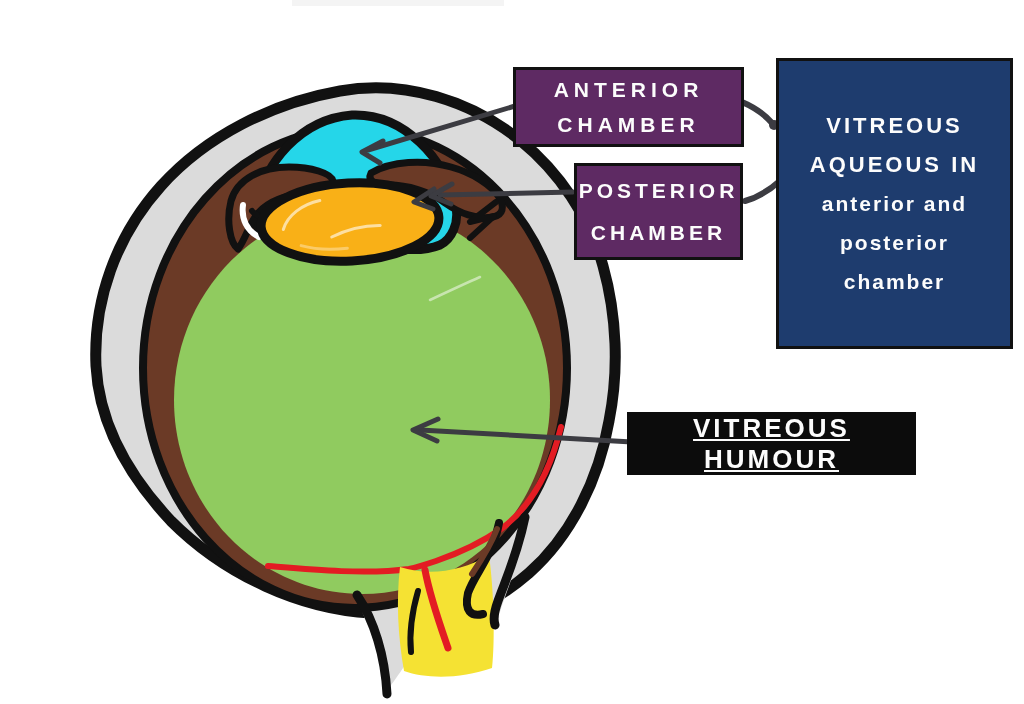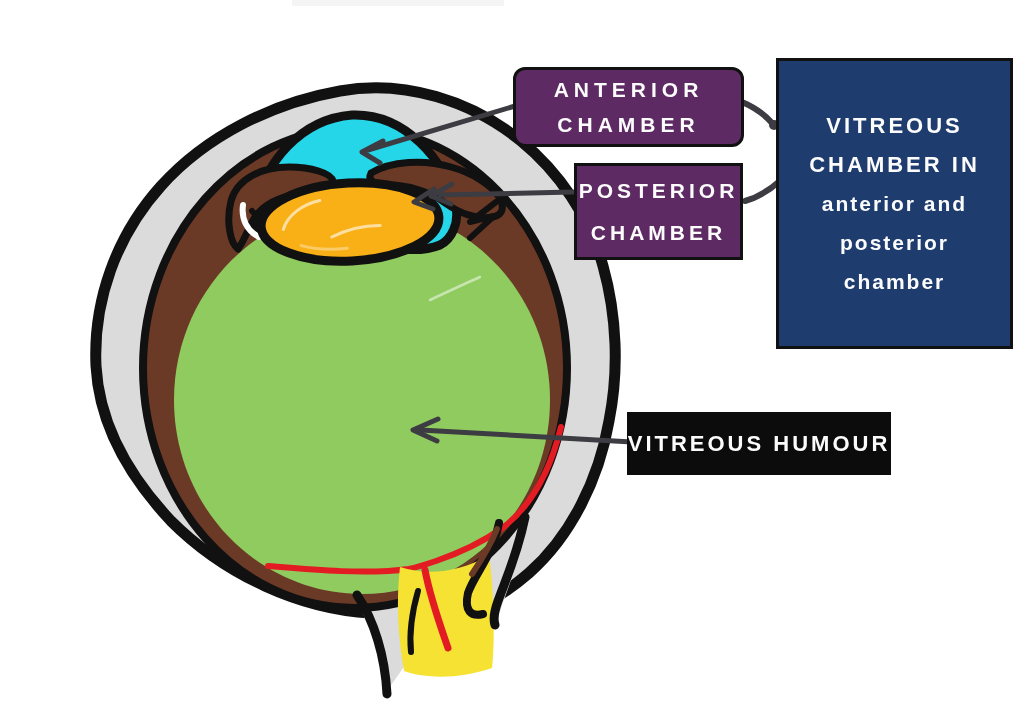--- a/index.html
+++ b/index.html
@@ -8,25 +8,25 @@
     background:#ffffff; font-family:"Liberation Sans", sans-serif;
   }
   #stage svg { position:absolute; left:0; top:0; }
   .label-box {
     position:absolute; box-sizing:border-box;
     border:3px solid #0f0f0f;
     display:flex; flex-direction:column; justify-content:center; align-items:center;
     color:#fcfcfc; font-weight:700; text-align:center;
     font-family:"Liberation Sans", sans-serif;
   }
-  #anterior-box  { left:513px; top:67px;  width:231px; height:80px;  font-size:21px; letter-spacing:5px; line-height:35px;border-radius:12px; }
+  #anterior-box  { left:513px; top:67px;  width:231px; height:80px;  font-size:21px; letter-spacing:5px; line-height:35px; }
   #posterior-box { left:574px; top:163px; width:169px; height:97px;  font-size:21px; letter-spacing:4px; line-height:42px; }
   #aqueous-box   { left:776px; top:58px;  width:237px; height:291px; font-size:22px; letter-spacing:3px; line-height:39px; }
   #aqueous-box .lower { font-size:21px; letter-spacing:2px; font-weight:700; }
-  #vitreous-box  { left:627px; top:412px; width:264px; height:63px;  font-size:22px; letter-spacing:3px; border:none; }
+  #vitreous-box  { left:627px; top:412px; width:289px; height:63px;  font-size:26px; letter-spacing:3px; border:none;text-decoration:underline; }
   #banner-remnant { position:absolute; left:292px; top:0; width:212px; height:6px; background:#f4f4f4; }
 </style>
 </head>
 <body>
 
 <div id="stage">
 
   <div id="banner-remnant"></div>
 
   <svg width="1024" height="704" viewBox="0 0 1024 704">
@@ -107,21 +107,21 @@
     <span>CHAMBER</span>
   </div>
 
   <div id="posterior-box" class="label-box" style="background-color: rgb(94, 42, 99); border-color: rgb(17, 17, 17); color: rgb(252, 252, 252);">
     <span>POSTERIOR</span>
     <span>CHAMBER</span>
   </div>
 
   <div id="aqueous-box" class="label-box" style="background-color: rgb(30, 60, 110); border-color: rgb(17, 17, 17); color: rgb(252, 252, 252);">
     <span>VITREOUS</span>
-    <span>CHAMBER IN</span>
+    <span>AQUEOUS IN</span>
     <span class="lower">anterior and</span>
     <span class="lower">posterior</span>
     <span class="lower">chamber</span>
   </div>
 
   <div id="vitreous-box" class="label-box" style="background-color: rgb(12, 12, 12); color: rgb(252, 252, 252);">
     <span>VITREOUS HUMOUR</span>
   </div>
 
 </div>

